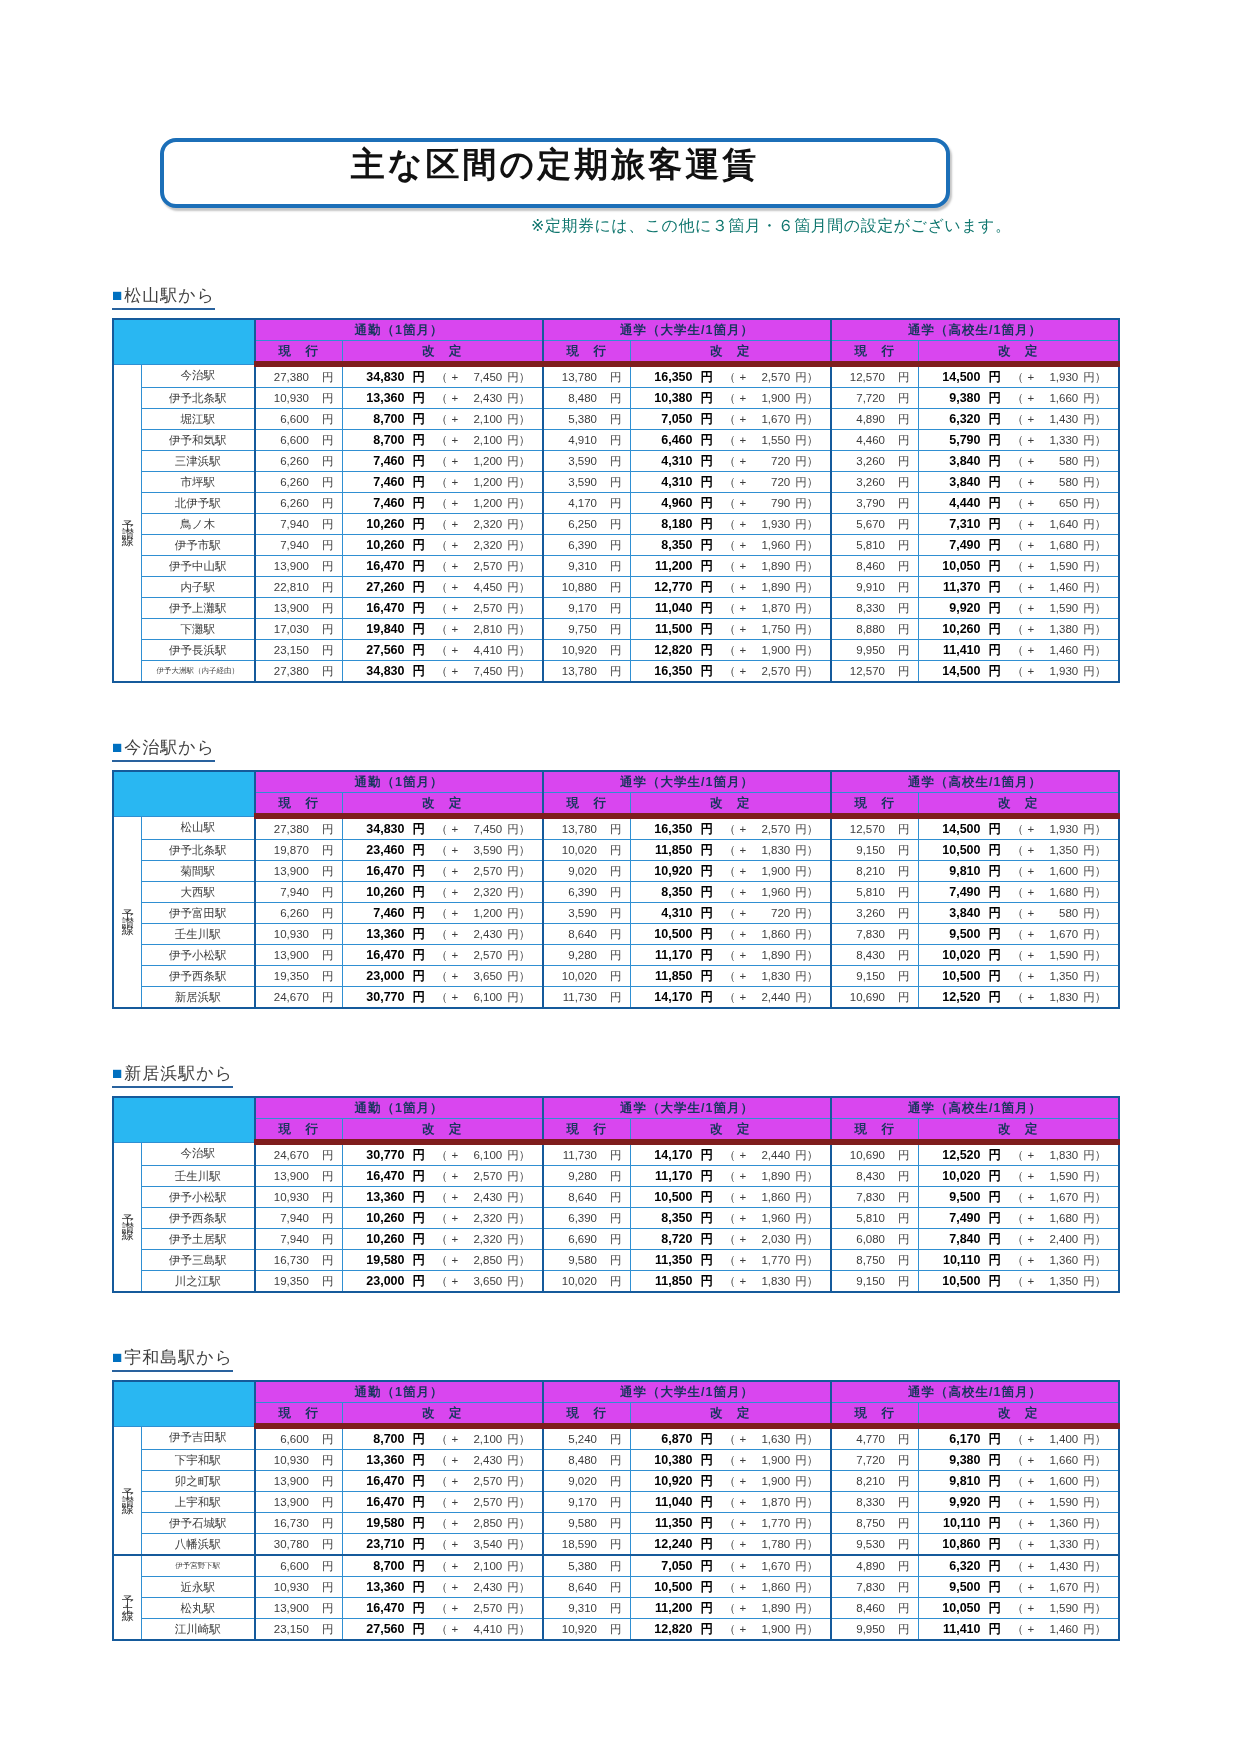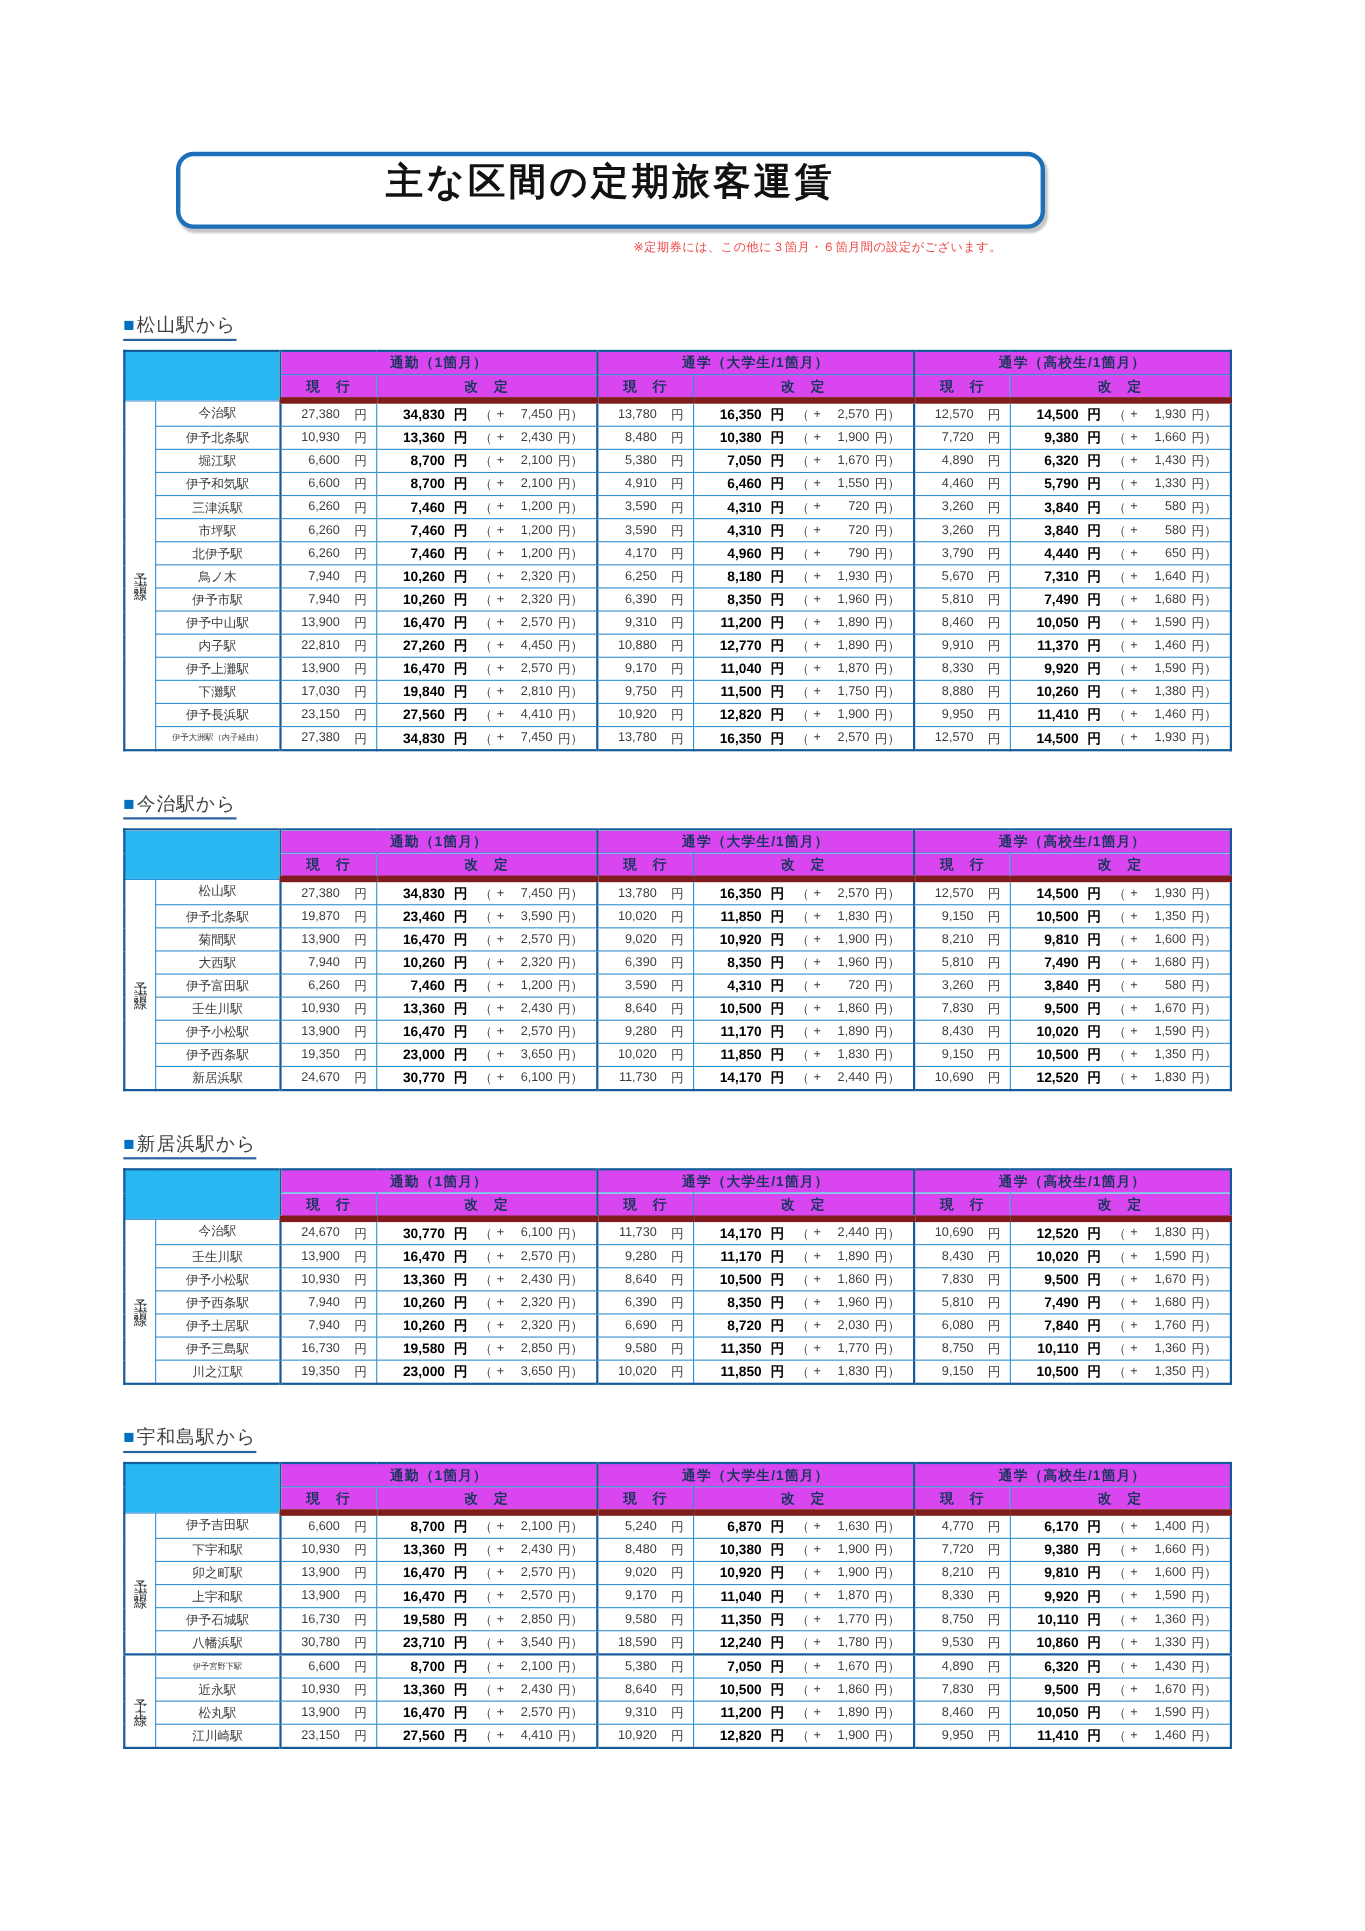--- a/index.html
+++ b/index.html
@@ -9,24 +9,24 @@
     -webkit-font-smoothing:antialiased;
   }
   
   .title-box{
     position:absolute;left:160px;top:138px;width:782px;height:62px;
     border:4px solid #1c6fb8;border-radius:16px;background:#fff;
     display:flex;align-items:flex-start;justify-content:center;
     box-shadow:2px 3px 2px rgba(90,90,90,.35);
   }
   .title-box h1{margin:0;font-size:34px;font-weight:700;color:#111;letter-spacing:3px;}
-  .notes{position:absolute;left:576px;top:214px;font-size:11px;color:#ef4444;line-height:23px;letter-spacing:.5px;}
+  .notes{position:absolute;left:531px;top:214px;font-size:16px;color:#0f766e;line-height:23px;letter-spacing:.5px;}
   
   .content{position:absolute;left:112px;top:284px;width:1010px;}
-  .sec{margin-bottom:36px;}
+  .sec{margin-bottom:53px;}
   .sec-heading{display:inline-block;font-size:17px;color:#3f3f3f;
     border-bottom:2px solid #29629e;padding-bottom:1px;margin:0 0 8px 0;letter-spacing:1px;}
   .sec-marker{color:#0070c0;margin-right:1px;}
   
   .fare-table{border-collapse:collapse;table-layout:fixed;width:1008px;border:2px solid #155a9b;}
   .fare-table th,.fare-table td{border:1px solid #2f8fd2;padding:0;white-space:nowrap;overflow:hidden;}
   .fare-table thead th{
     background:#d946ef;color:#17365d;font-size:12.5px;font-weight:700;
     text-align:center;height:20px;letter-spacing:1px;
   }
@@ -1620,21 +1620,21 @@
                 <span class="cn">6,080</span>
                 <span class="yen">円</span>
               </div>
             </td>
             <td class="rev">
               <div class="rev-wrap">
                 <span class="rv">7,840</span>
                 <span class="ry">円</span>
                 <span class="op">（</span>
                 <span class="pl">+</span>
-                <span class="dn">1,760</span>
+                <span class="dn">2,400</span>
                 <span class="cy">円）</span>
               </div>
             </td>
           </tr>
           <tr class="row">
             <td class="station">伊予三島駅</td>
             <td class="cur bl">
               <div class="cur-wrap">
                 <span class="cn">16,730</span>
                 <span class="yen">円</span>

